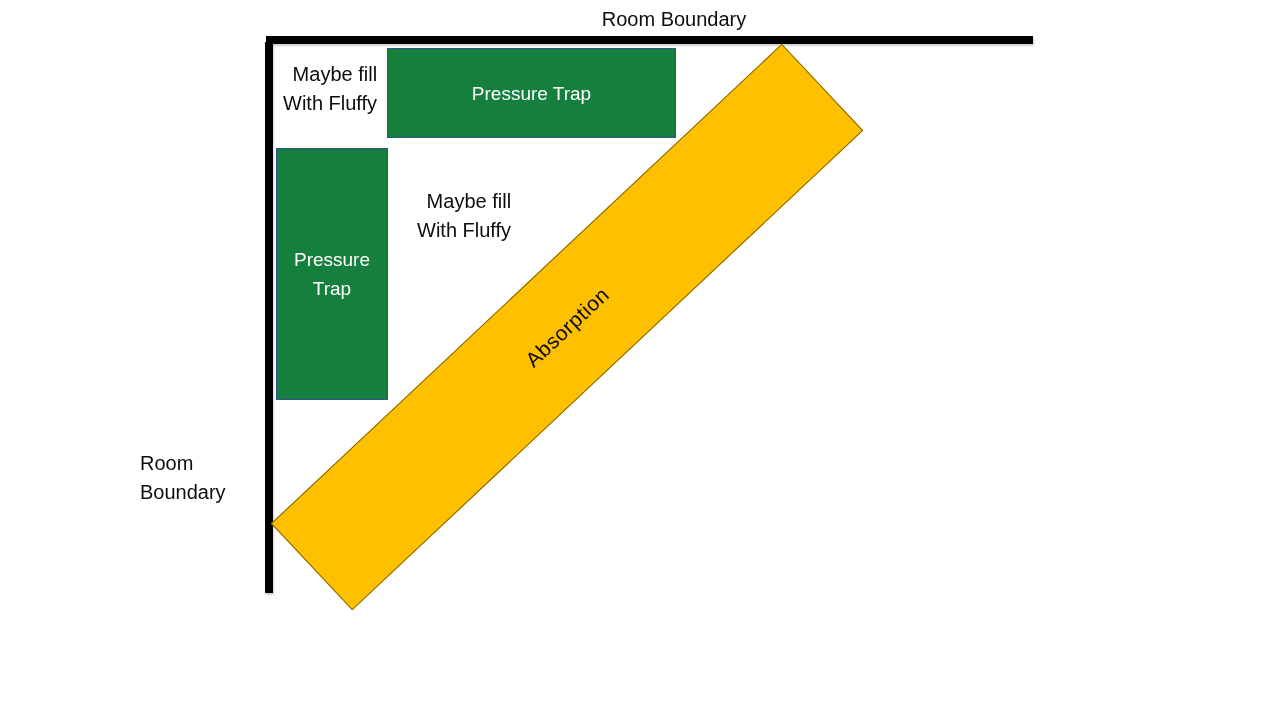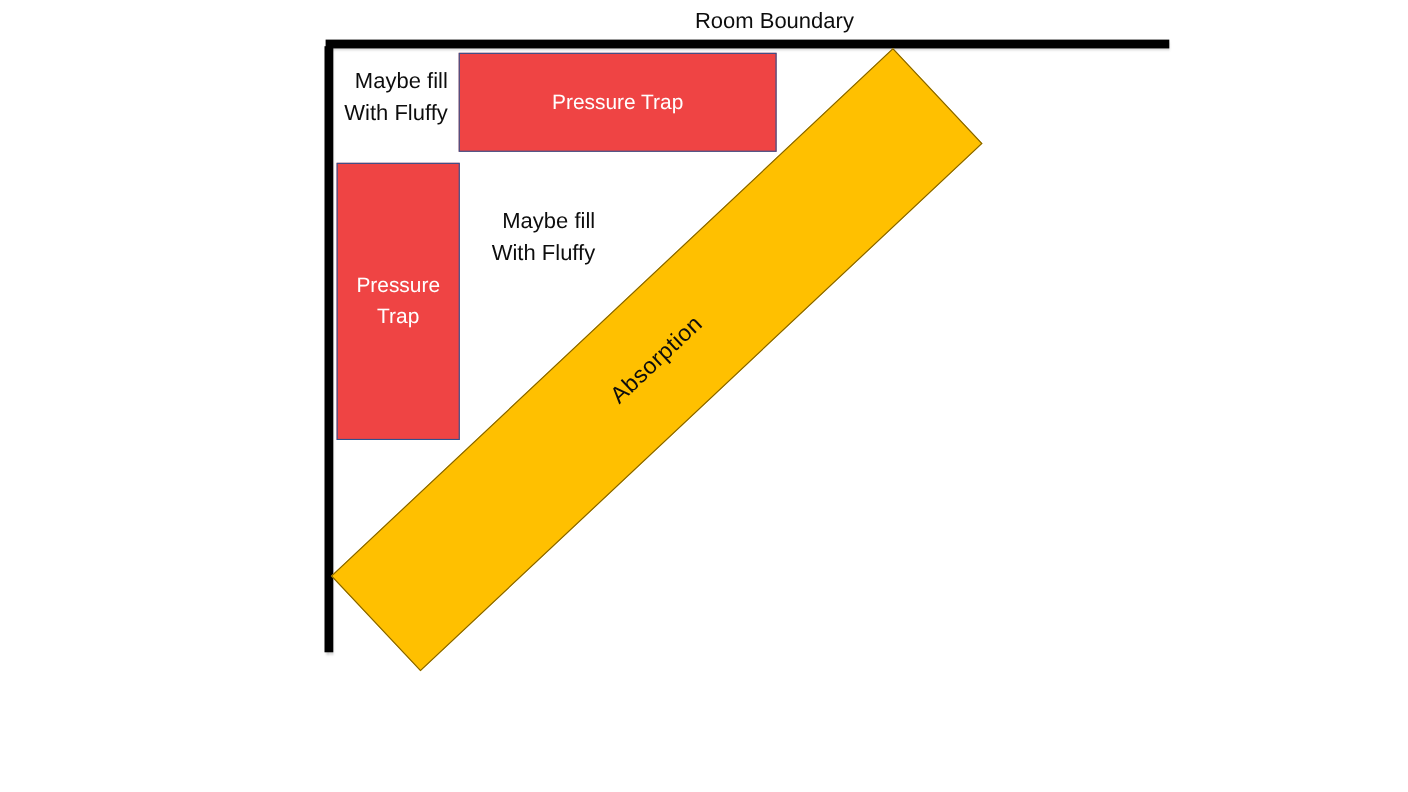--- a/index.html
+++ b/index.html
@@ -9,21 +9,20 @@
     height: 720px;
     background: #ffffff;
     font-family: "Liberation Sans", "DejaVu Sans", sans-serif;
     overflow: hidden;
   }
   .canvas {
     position: relative;
     width: 1152px;
     height: 720px;
     background: #ffffff;
-    margin-left: 30px;
   }
   .label {
     position: absolute;
     color: #0d0d0d;
     font-size: 20px;
     line-height: 29px;
     white-space: nowrap;
   }
   .boundary-line {
     position: absolute;
@@ -46,21 +45,21 @@
     left: 674px;
     top: 5px;
     transform: translateX(-50%);
   }
   .room-boundary-left {
     left: 140px;
     top: 449px;
   }
   .pressure-trap {
     position: absolute;
-    background: #ef4444;
+    background: #15803d;
     border: 1.5px solid #2F528F;
     box-sizing: border-box;
     display: flex;
     align-items: center;
     justify-content: center;
     text-align: center;
     color: #ffffff;
     font-size: 19px;
     line-height: 29px;
   }
@@ -117,20 +116,24 @@
 </head>
 <body>
 
 <div class="canvas">
 
   <div class="label room-boundary-top">Room Boundary</div>
 
   <div class="boundary-line top"></div>
   <div class="boundary-line left"></div>
 
+  <div class="label room-boundary-left">
+    <div>Room</div>
+    <div>Boundary</div>
+  </div>
 
   <div class="fluffy-note top">
     <div>Maybe fill</div>
     <div>With Fluffy</div>
   </div>
 
   <div class="pressure-trap horizontal">
     <span class="shape-label">Pressure Trap</span>
   </div>
 

